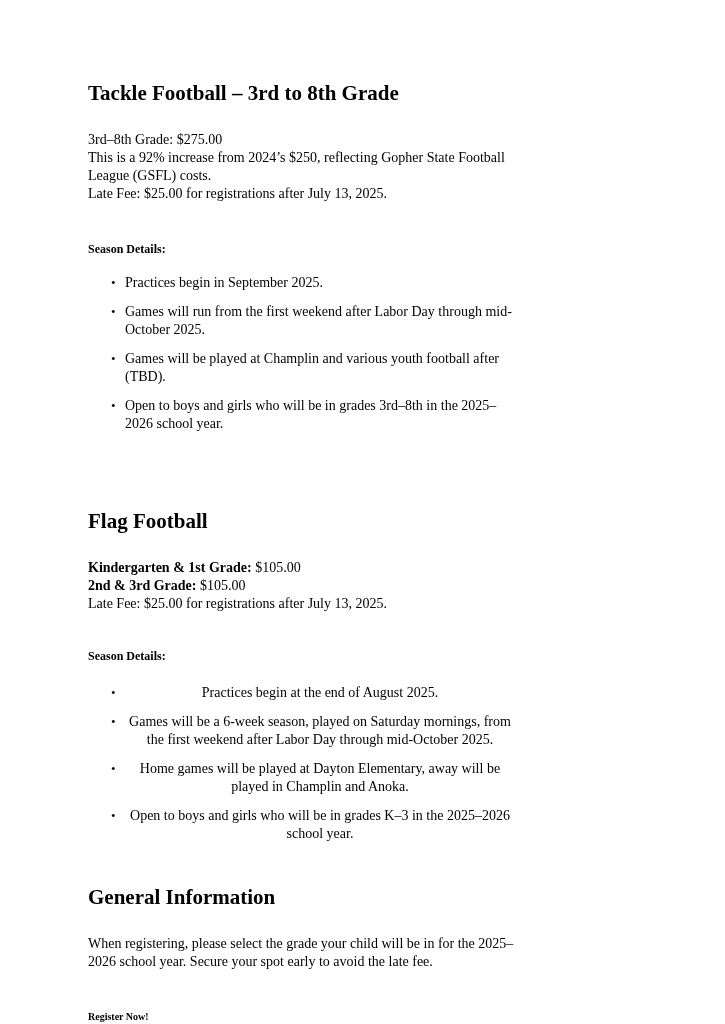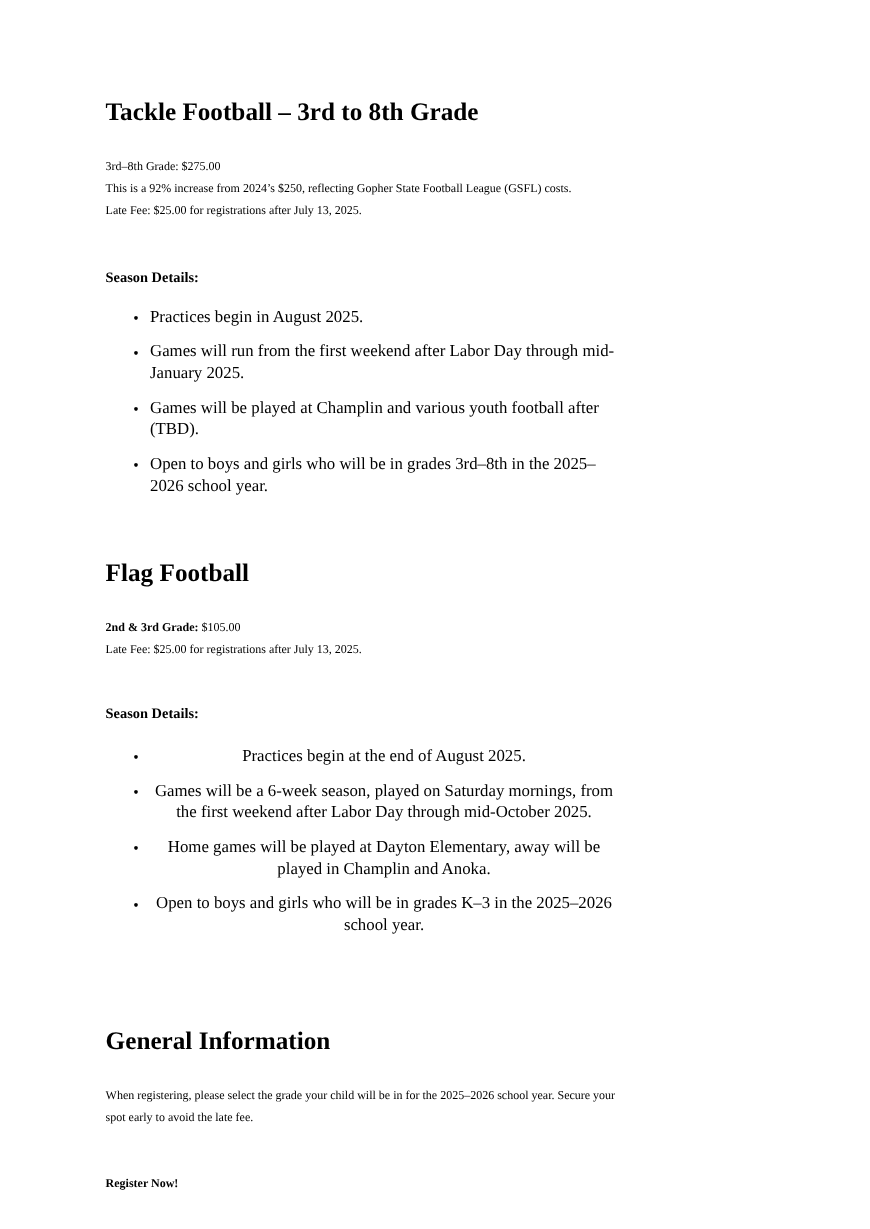--- a/index.html
+++ b/index.html
@@ -21,24 +21,24 @@
     padding: 81px 88px 0 88px;
     background: #ffffff;
   }
   h1.doc-h1 {
     margin: 0;
     font-size: 21px;
     line-height: 25px;
     font-weight: bold;
   }
   section.doc-section { margin: 0; }
-  .sec-flag    h1.doc-h1 { margin-top: 50px; }
-  .sec-general h1.doc-h1 { margin-top: 74px; }
+  .sec-flag    h1.doc-h1 { margin-top: 76px; }
+  .sec-general h1.doc-h1 { margin-top: 42px; }
   .para {
-    font-size: 10px;
+    font-size: 14px;
     line-height: 18px;
   }
   .pricing { margin-top: 25px; }
   .pricing .pline { margin: 0; }
   .bold { font-weight: bold; }
   h2.doc-h2 {
     margin: 36px 0 0 0;
     font-size: 12px;
     line-height: 20px;
     font-weight: bold;
@@ -82,31 +82,35 @@
 
     <div class="para pricing">
       <div class="pline">3rd–8th Grade: $275.00</div>
       <div class="pline">This is a 92% increase from 2024’s $250, reflecting Gopher State Football League (GSFL) costs.</div>
       <div class="pline">Late Fee: $25.00 for registrations after July 13, 2025.</div>
     </div>
 
     <h2 class="doc-h2">Season Details:</h2>
 
     <ul class="bullets">
-      <li>Practices begin in August 2025.</li>
-      <li>Games will run from the first weekend after Labor Day through mid-January 2025.</li>
+      <li>Practices begin in September 2025.</li>
+      <li>Games will run from the first weekend after Labor Day through mid-October 2025.</li>
       <li>Games will be played at Champlin and various youth football after (TBD).</li>
       <li>Open to boys and girls who will be in grades 3rd–8th in the 2025–2026 school year.</li>
     </ul>
   </section>
 
   <section class="doc-section sec-flag">
     <h1 class="doc-h1">Flag Football</h1>
 
     <div class="para pricing">
+      <div class="pline">
+        <span class="bold">Kindergarten &amp; 1st Grade:</span>
+        <span>$105.00</span>
+      </div>
       <div class="pline">
         <span class="bold">2nd &amp; 3rd Grade:</span>
         <span>$105.00</span>
       </div>
       <div class="pline">Late Fee: $25.00 for registrations after July 13, 2025.</div>
     </div>
 
     <h2 class="doc-h2">Season Details:</h2>
 
     <ul class="bullets">

